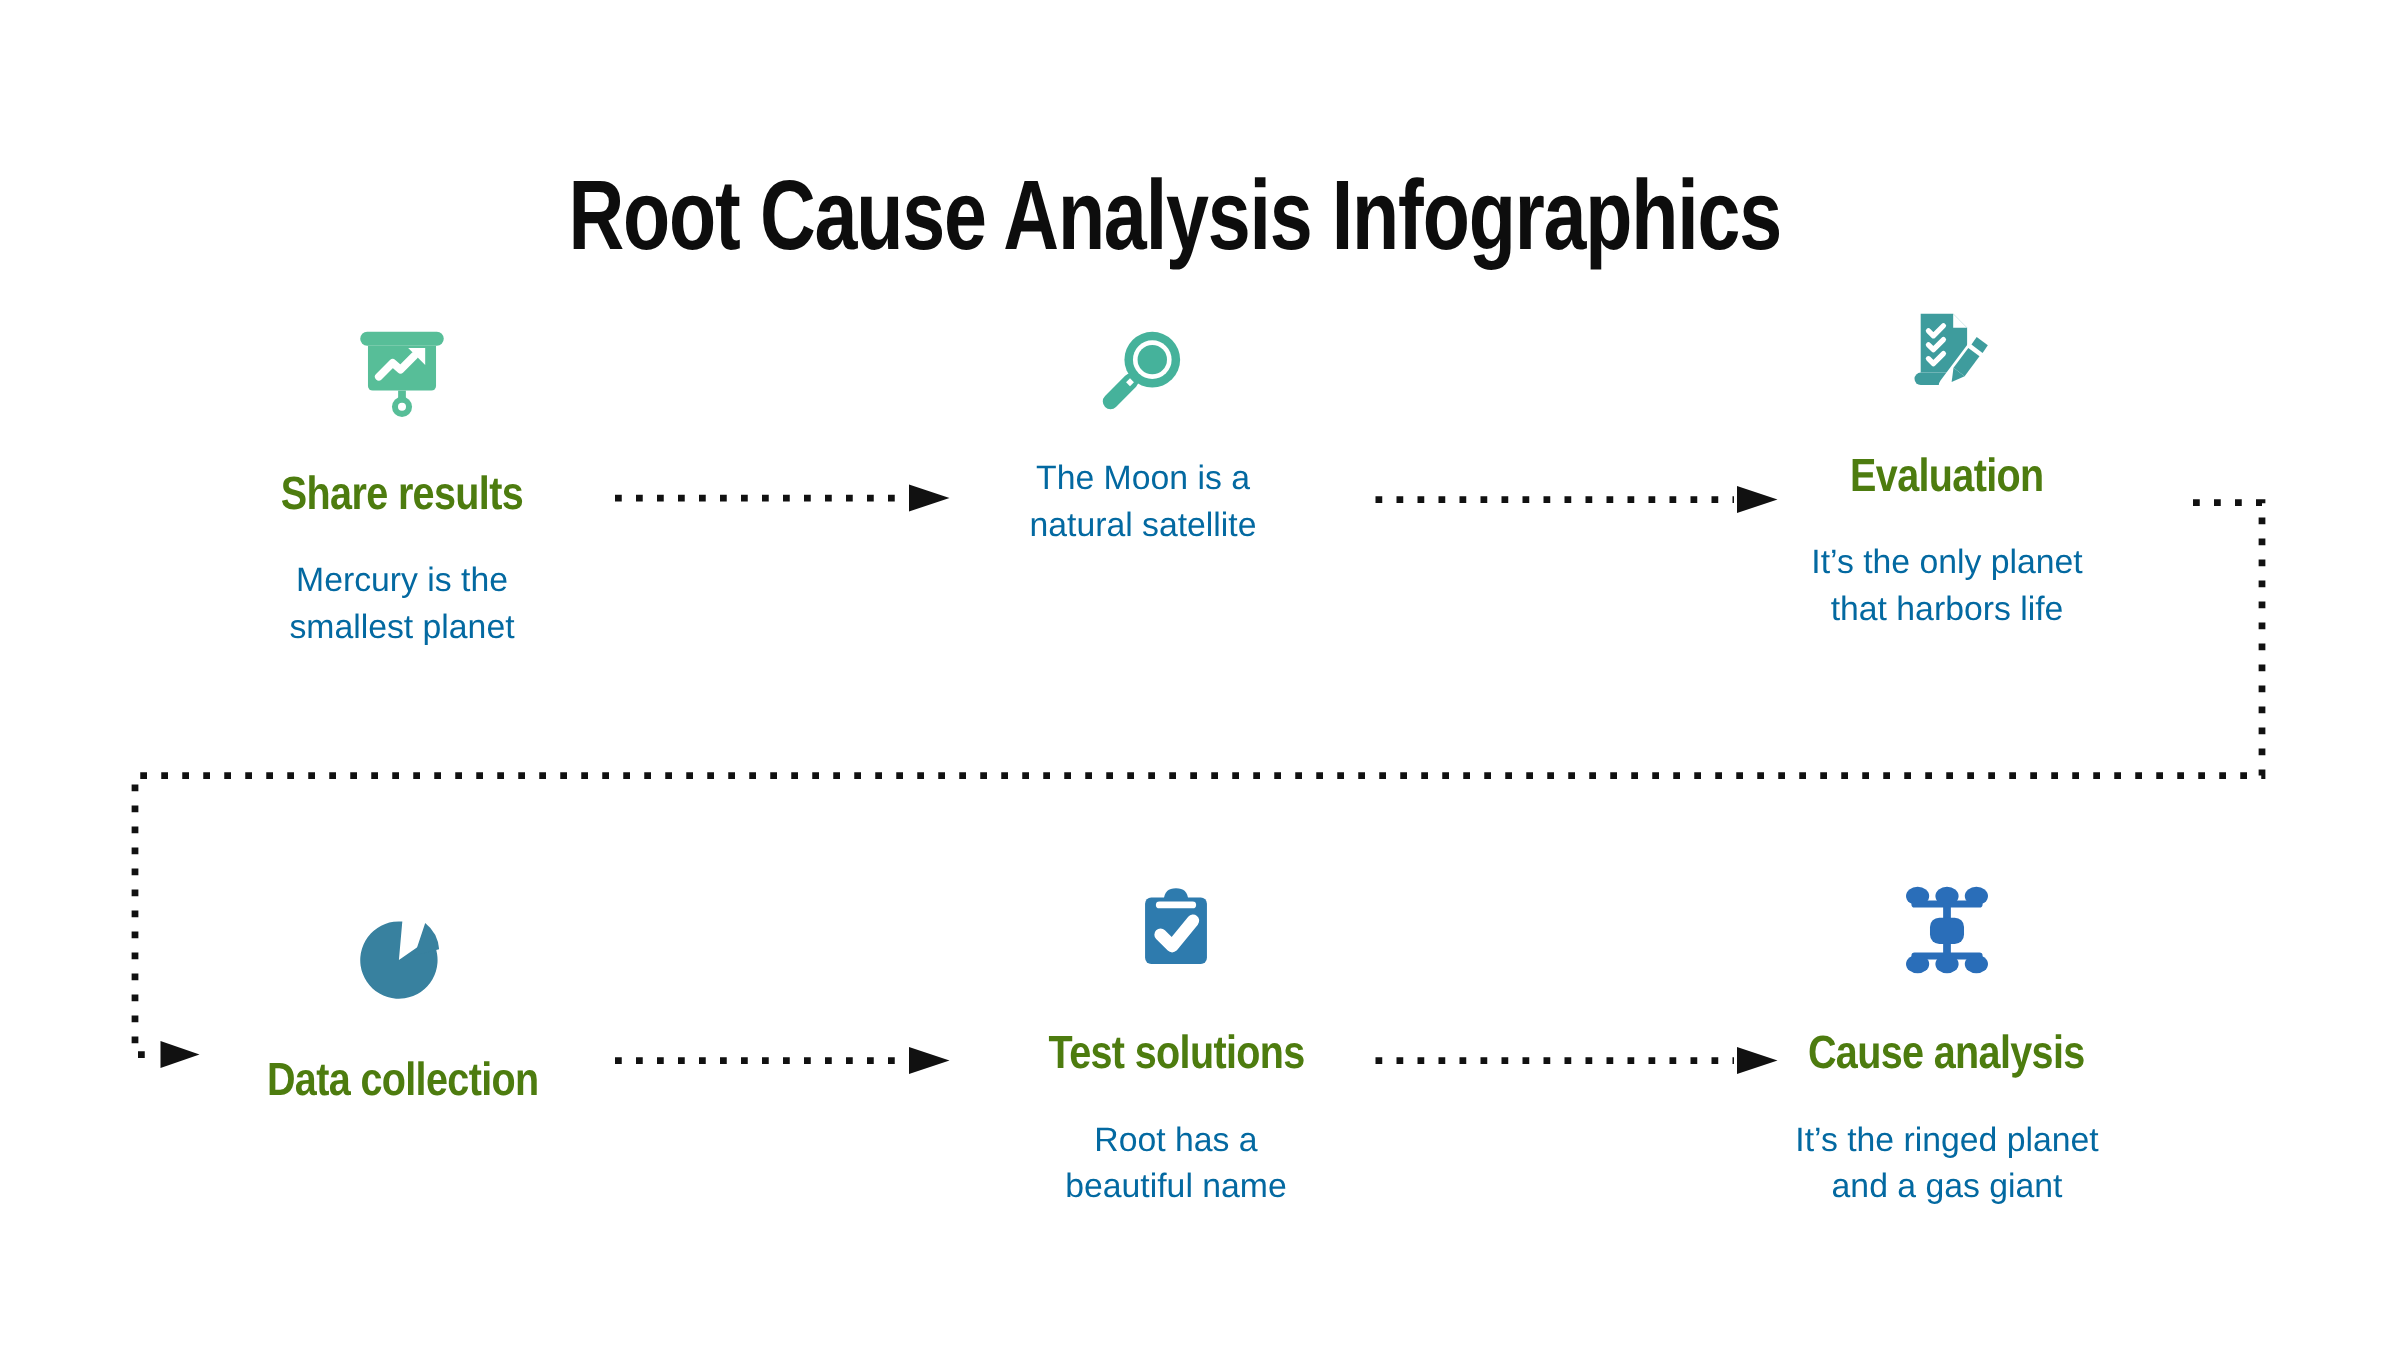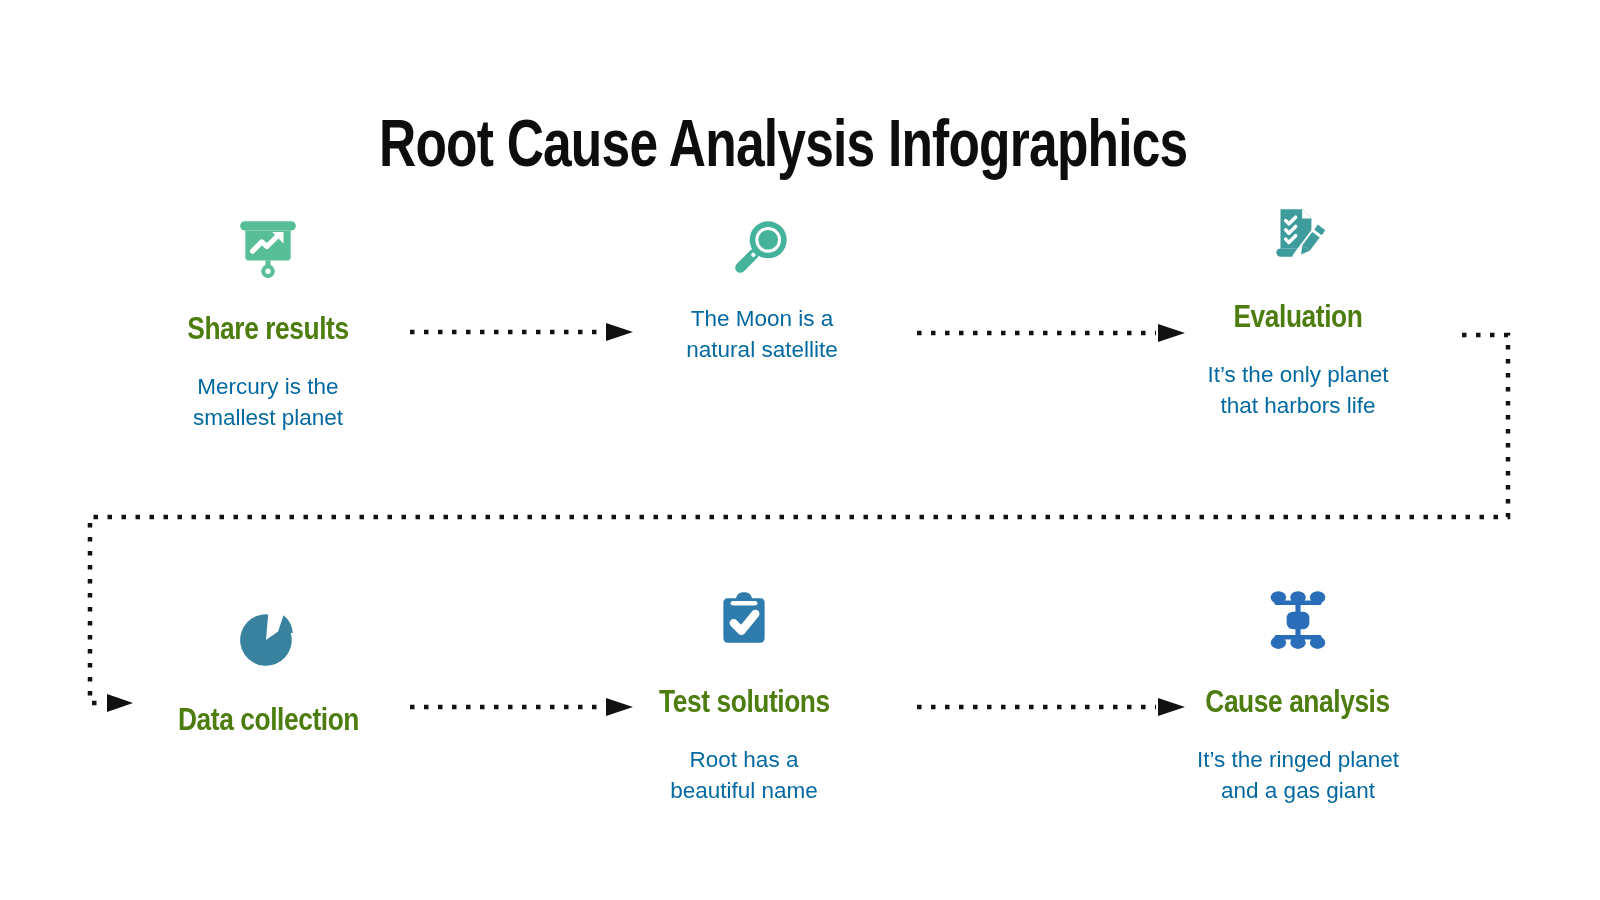--- a/index.html
+++ b/index.html
@@ -105,21 +105,21 @@
   <div class="step" style="left:68px;top:605px">
     <div class="icon" style="color: rgb(56, 129, 159);">
       <svg width="66" height="66" viewBox="0 0 64 64" fill="currentColor">
         <path d="M30 34 L50.5 19.7 A25 25 0 1 1 32.2 9.1 Z"></path>
         <path d="M40 31 L47 10 A24 24 0 0 1 56 27 Z"></path>
       </svg>
     </div>
     <div class="title"><span class="cond">Data collection</span></div>
   </div>
 
-  <div class="step" style="left:544px;top:587px">
+  <div class="step" style="left:584px;top:587px">
     <div class="icon" style="color: rgb(46, 123, 174);">
       <svg width="66" height="66" viewBox="0 0 64 64" fill="currentColor">
         <rect x="12" y="11" width="40" height="43" rx="4"></rect>
         <path d="M24 13 C24.5 7 27 5 32 5 C37 5 39.5 7 40 13 Z"></path>
         <rect x="19" y="13.5" width="26" height="4.5" rx="2.2" fill="#fff"></rect>
         <path d="M22 35 L29.5 42.5 L43 26" stroke="#fff" stroke-width="8" fill="none" stroke-linecap="round" stroke-linejoin="round"></path>
       </svg>
     </div>
     <div class="title"><span class="cond">Test solutions</span></div>
     <div class="desc">

